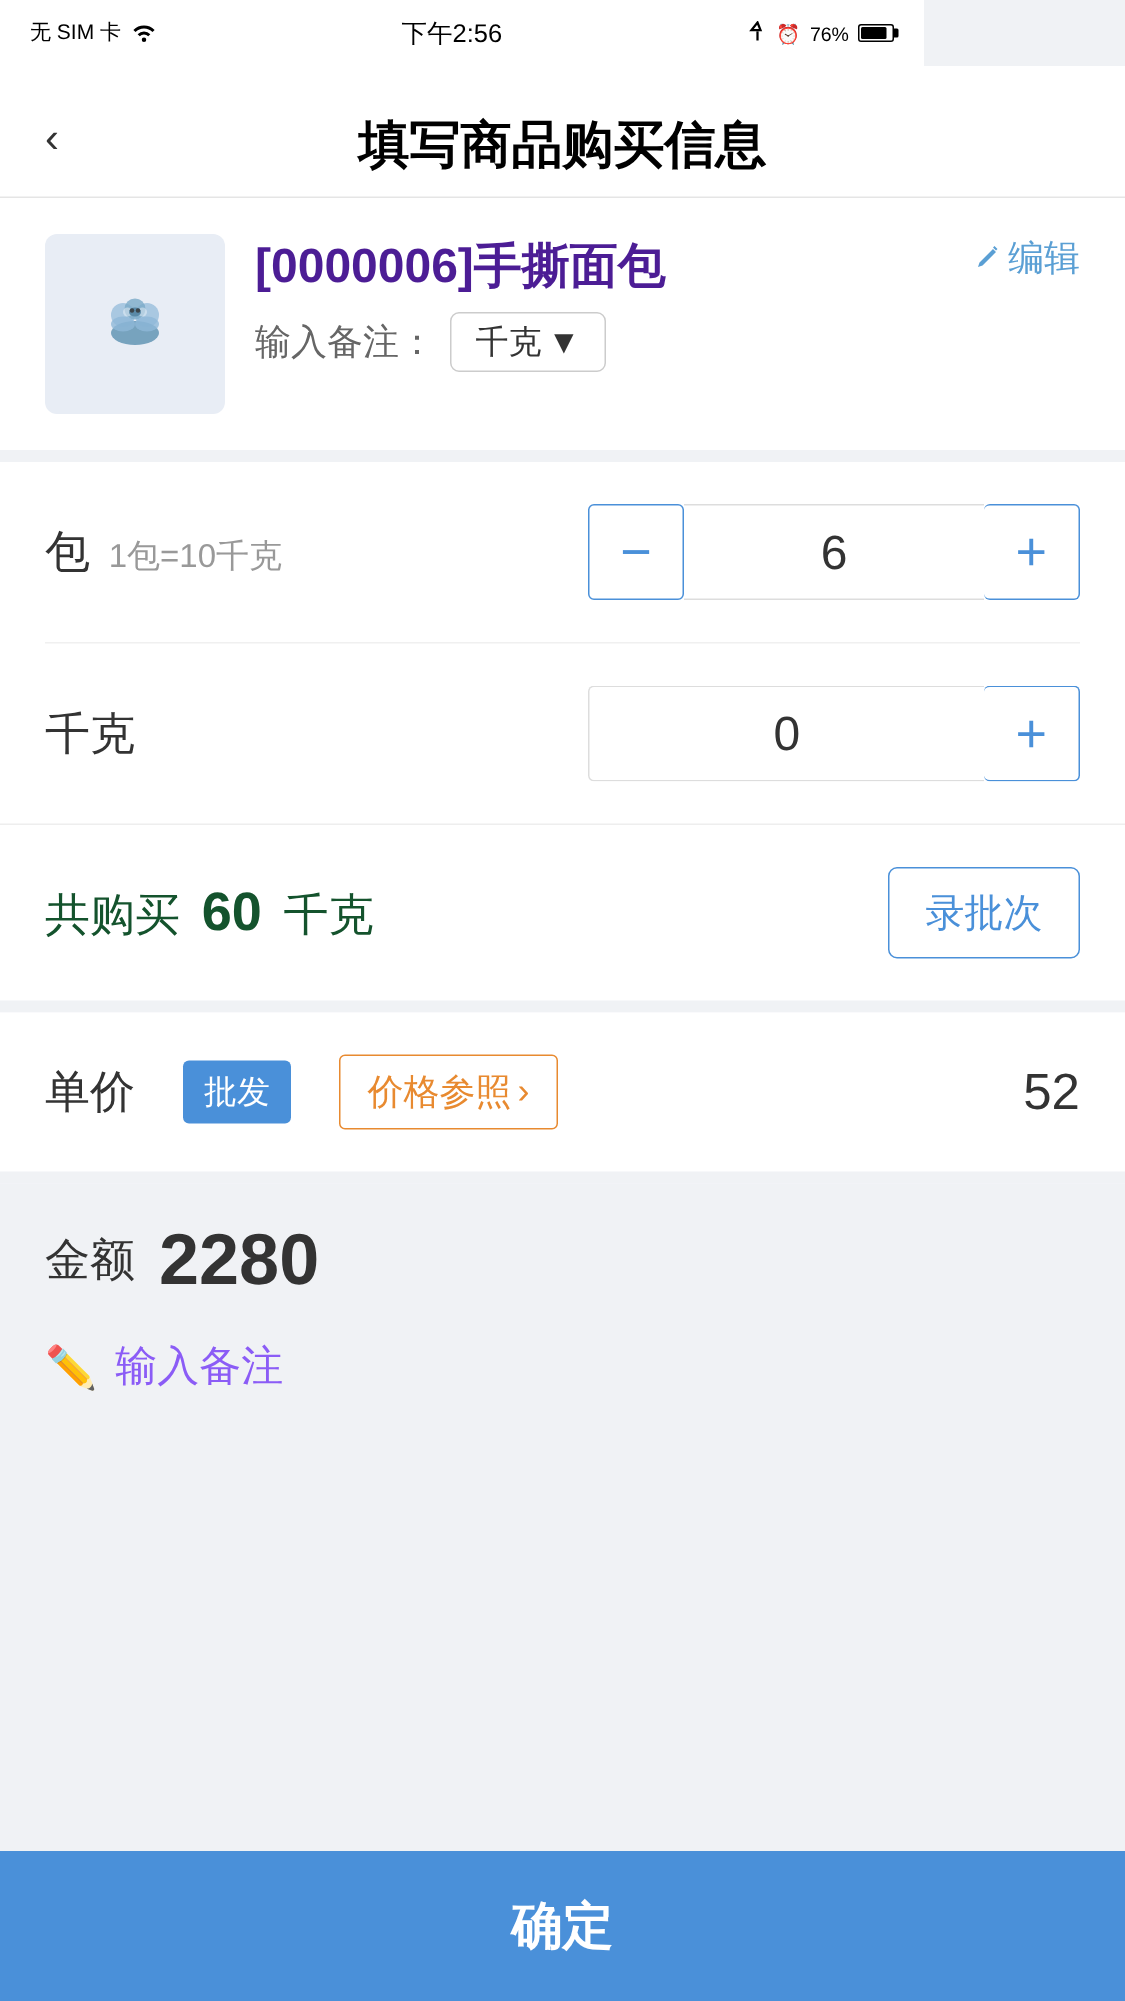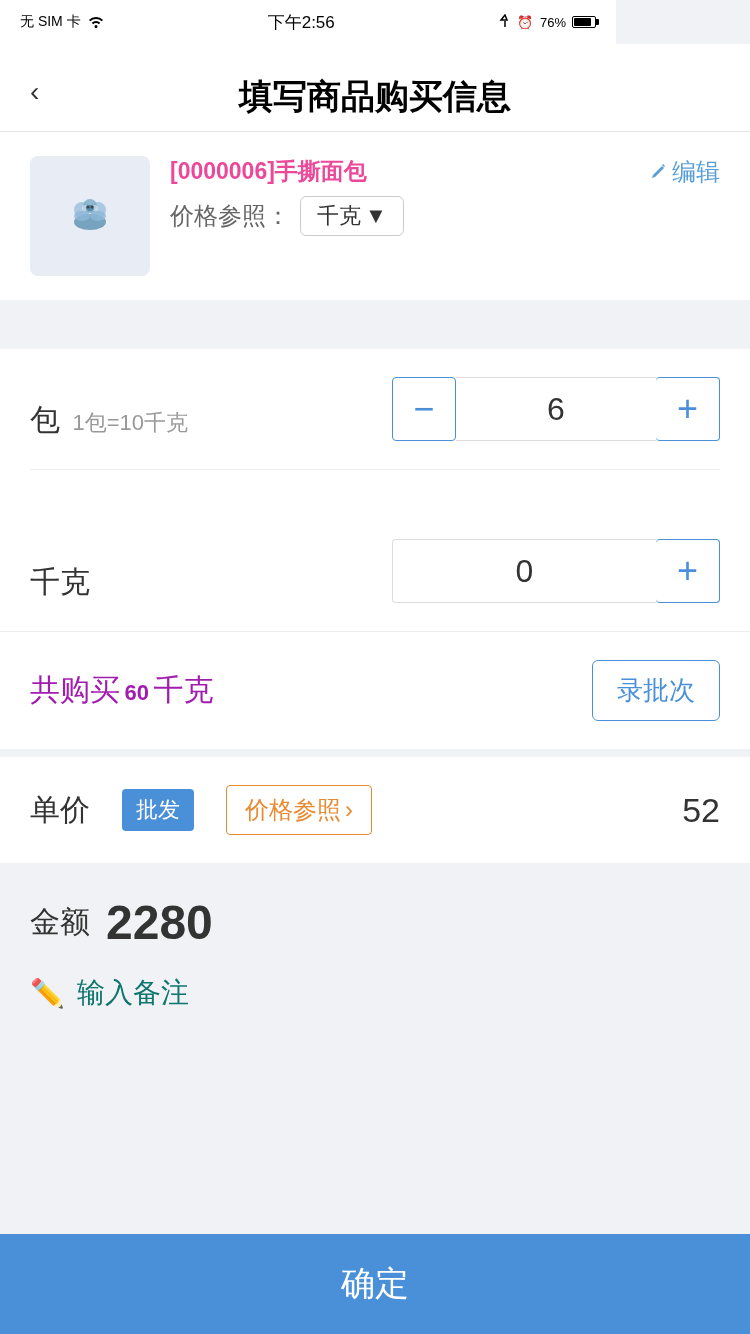--- a/index.html
+++ b/index.html
@@ -95,21 +95,21 @@
       background: #e8edf5;
       border-radius: 8px;
       display: flex;
       align-items: center;
       justify-content: center;
       flex-shrink: 0;
     }
     .product-image svg { width: 60px; height: 60px; }
     .product-info { flex: 1; }
     .product-header { display: flex; justify-content: space-between; align-items: flex-start; }
-    .product-name { font-size: 23px; font-weight: 600; color: #ec4899; }
+    .product-name { font-size: 32px; font-weight: 600; color: #4c1d95; }
     .edit-btn { color: #5a9fd4; font-size: 24px; display: flex; align-items: center; gap: 4px; cursor: pointer; white-space: nowrap; }
     .product-stock { font-size: 24px; color: #666; margin-top: 8px; }
     .product-unit { font-size: 24px; color: #666; margin-top: 8px; display: flex; align-items: center; gap: 10px; }
     .unit-select {
       border: 1px solid #ccc;
       border-radius: 6px;
       padding: 4px 16px;
       font-size: 22px;
       color: #333;
       background: #fff;
@@ -119,25 +119,24 @@
     }
 
     
     .form-section {
       background: #fff;
       padding: 0 30px;
       border-bottom: 1px solid #eee;
     }
     .form-row {
       display: flex;
-      align-items: flex-end;
+      align-items: center;
       justify-content: space-between;
       padding: 28px 0;
       border-bottom: 1px solid #f0f0f0;
-      margin-top: 41px;
     }
     .form-row:last-child { border-bottom: none; }
     .form-label { font-size: 30px; color: #333; }
     .form-label-sub { font-size: 22px; color: #999; margin-left: 8px; }
     .quantity-control {
       display: flex;
       align-items: center;
       gap: 0;
     }
     .qty-btn {
@@ -175,21 +174,21 @@
       background: #fff;
       padding: 0 30px;
       border-bottom: 8px solid #f0f2f5;
     }
     .total-row {
       display: flex;
       align-items: center;
       justify-content: space-between;
       padding: 28px 0;
     }
-    .total-label { font-size: 30px; color: #a21caf; }
+    .total-label { font-size: 30px; color: #14532d; }
     .batch-btn {
       border: 1.5px solid #4a90d9;
       color: #4a90d9;
       font-size: 26px;
       padding: 12px 24px;
       border-radius: 6px;
       background: #fff;
       cursor: pointer;
     }
 
@@ -245,21 +244,21 @@
     }
     .amount-label { font-size: 30px; color: #333; }
     .amount-value { font-size: 48px; font-weight: 600; color: #333; }
     .remark-row {
       display: flex;
       align-items: center;
       gap: 12px;
       padding: 8px 0;
     }
     .remark-icon { font-size: 28px; color: #999; }
-    .remark-text { font-size: 28px; color: #0f766e; }
+    .remark-text { font-size: 28px; color: #8b5cf6; }
 
     
     .bottom-spacer {
       height: 300px;
       background: #f0f2f5;
     }
 
     
     .confirm-bar {
       position: fixed;
@@ -269,21 +268,21 @@
       height: 100px;
       background: #4a90d9;
       display: flex;
       align-items: center;
       justify-content: center;
       cursor: pointer;
     }
     .confirm-text {
       font-size: 34px;
       color: #fff;
-      font-weight: 400;
+      font-weight: 700;
     }
   </style>
 </head>
 <body>
 
 <div class="status-bar">
   <div class="status-left">
     <span>无 SIM 卡</span>
     <span>
       <svg width="18" height="14" viewBox="0 0 18 14" fill="none">
@@ -333,21 +332,21 @@
         <span>[0000006]</span><span>手撕面包</span>
       </div>
       <div class="edit-btn">
         <svg width="18" height="16" viewBox="0 0 18 16" fill="none">
           <path d="M2 14l3-1L14 4l-2-2L3 11 2 14zm12-11l1-1-2-2-1 1 2 2z" fill="#5a9fd4"></path>
         </svg>
         <span>编辑</span>
       </div>
     </div>
     <div class="product-unit">
-      <span>价格参照：</span>
+      <span>输入备注：</span>
       <div class="unit-select">
         <span>千克</span>
         <span>▼</span>
       </div>
     </div>
   </div>
 </div>
 
 <div class="form-section">
   <div class="form-row">
@@ -367,21 +366,21 @@
       <input class="qty-input" type="text" style="border-left: 1.5px solid rgb(221, 221, 221); border-radius: 4px 0px 0px 4px; width: 264px;" value="0">
       <button class="qty-btn qty-btn-right">+</button>
     </div>
   </div>
 </div>
 
 <div class="total-section">
   <div class="total-row">
     <div>
       <span class="total-label">共购买</span>
-      <span class="total-label" style="font-size:22px; font-weight:600; margin: 0 0;">60</span>
+      <span class="total-label" style="font-size:36px; font-weight:600; margin: 0 10px;">60</span>
       <span class="total-label">千克</span>
     </div>
     <button class="batch-btn">录批次</button>
   </div>
 </div>
 
 <div class="price-section">
   <div class="price-row">
     <span class="price-label">单价</span>
     <span class="price-tag">批发</span>

